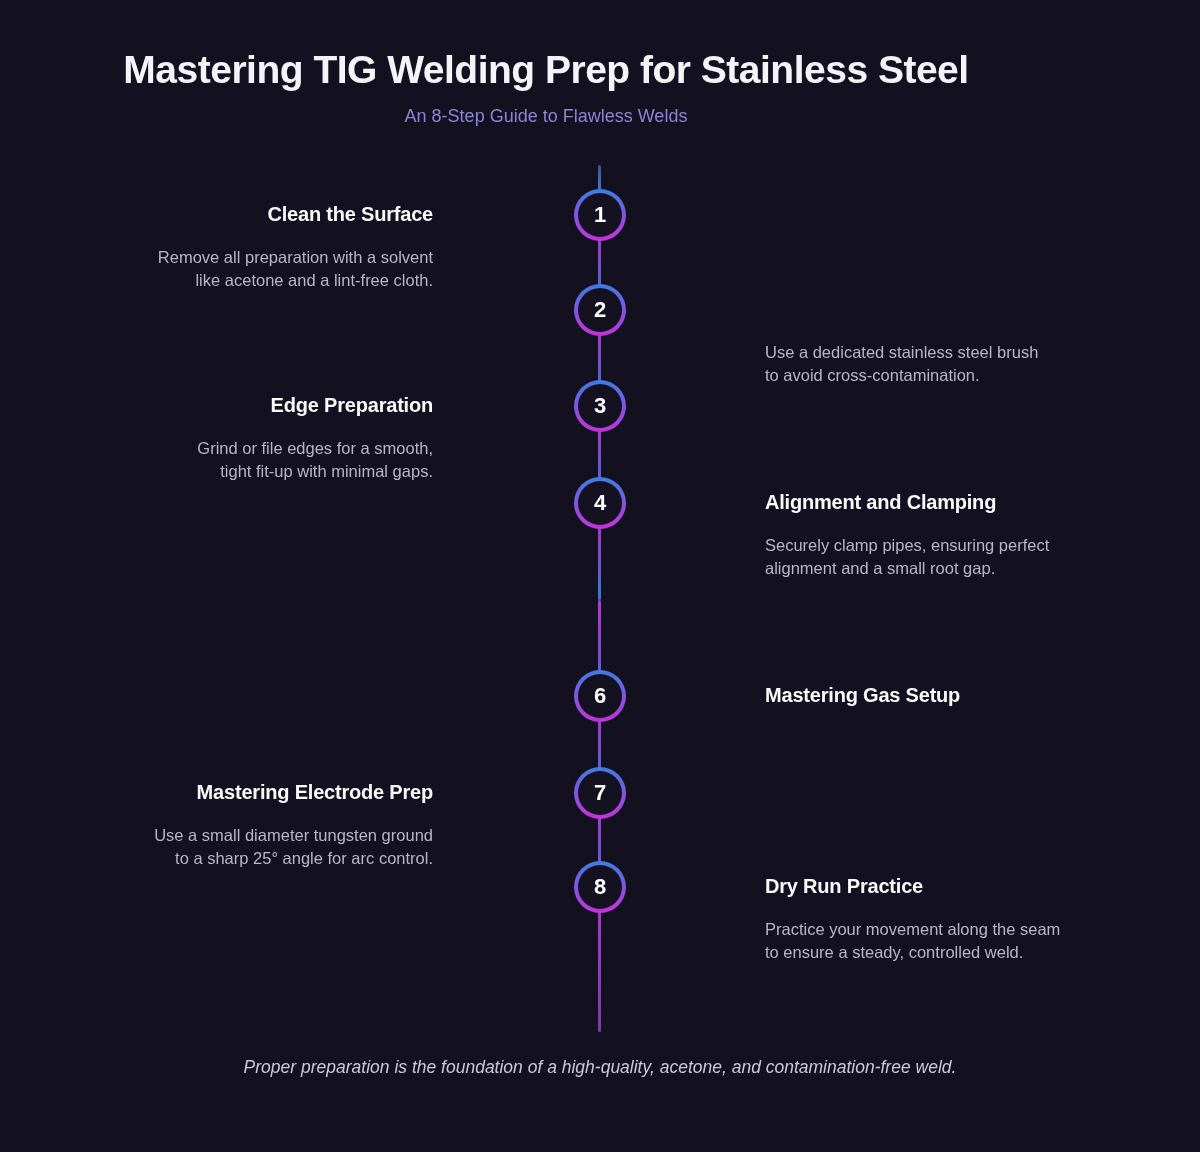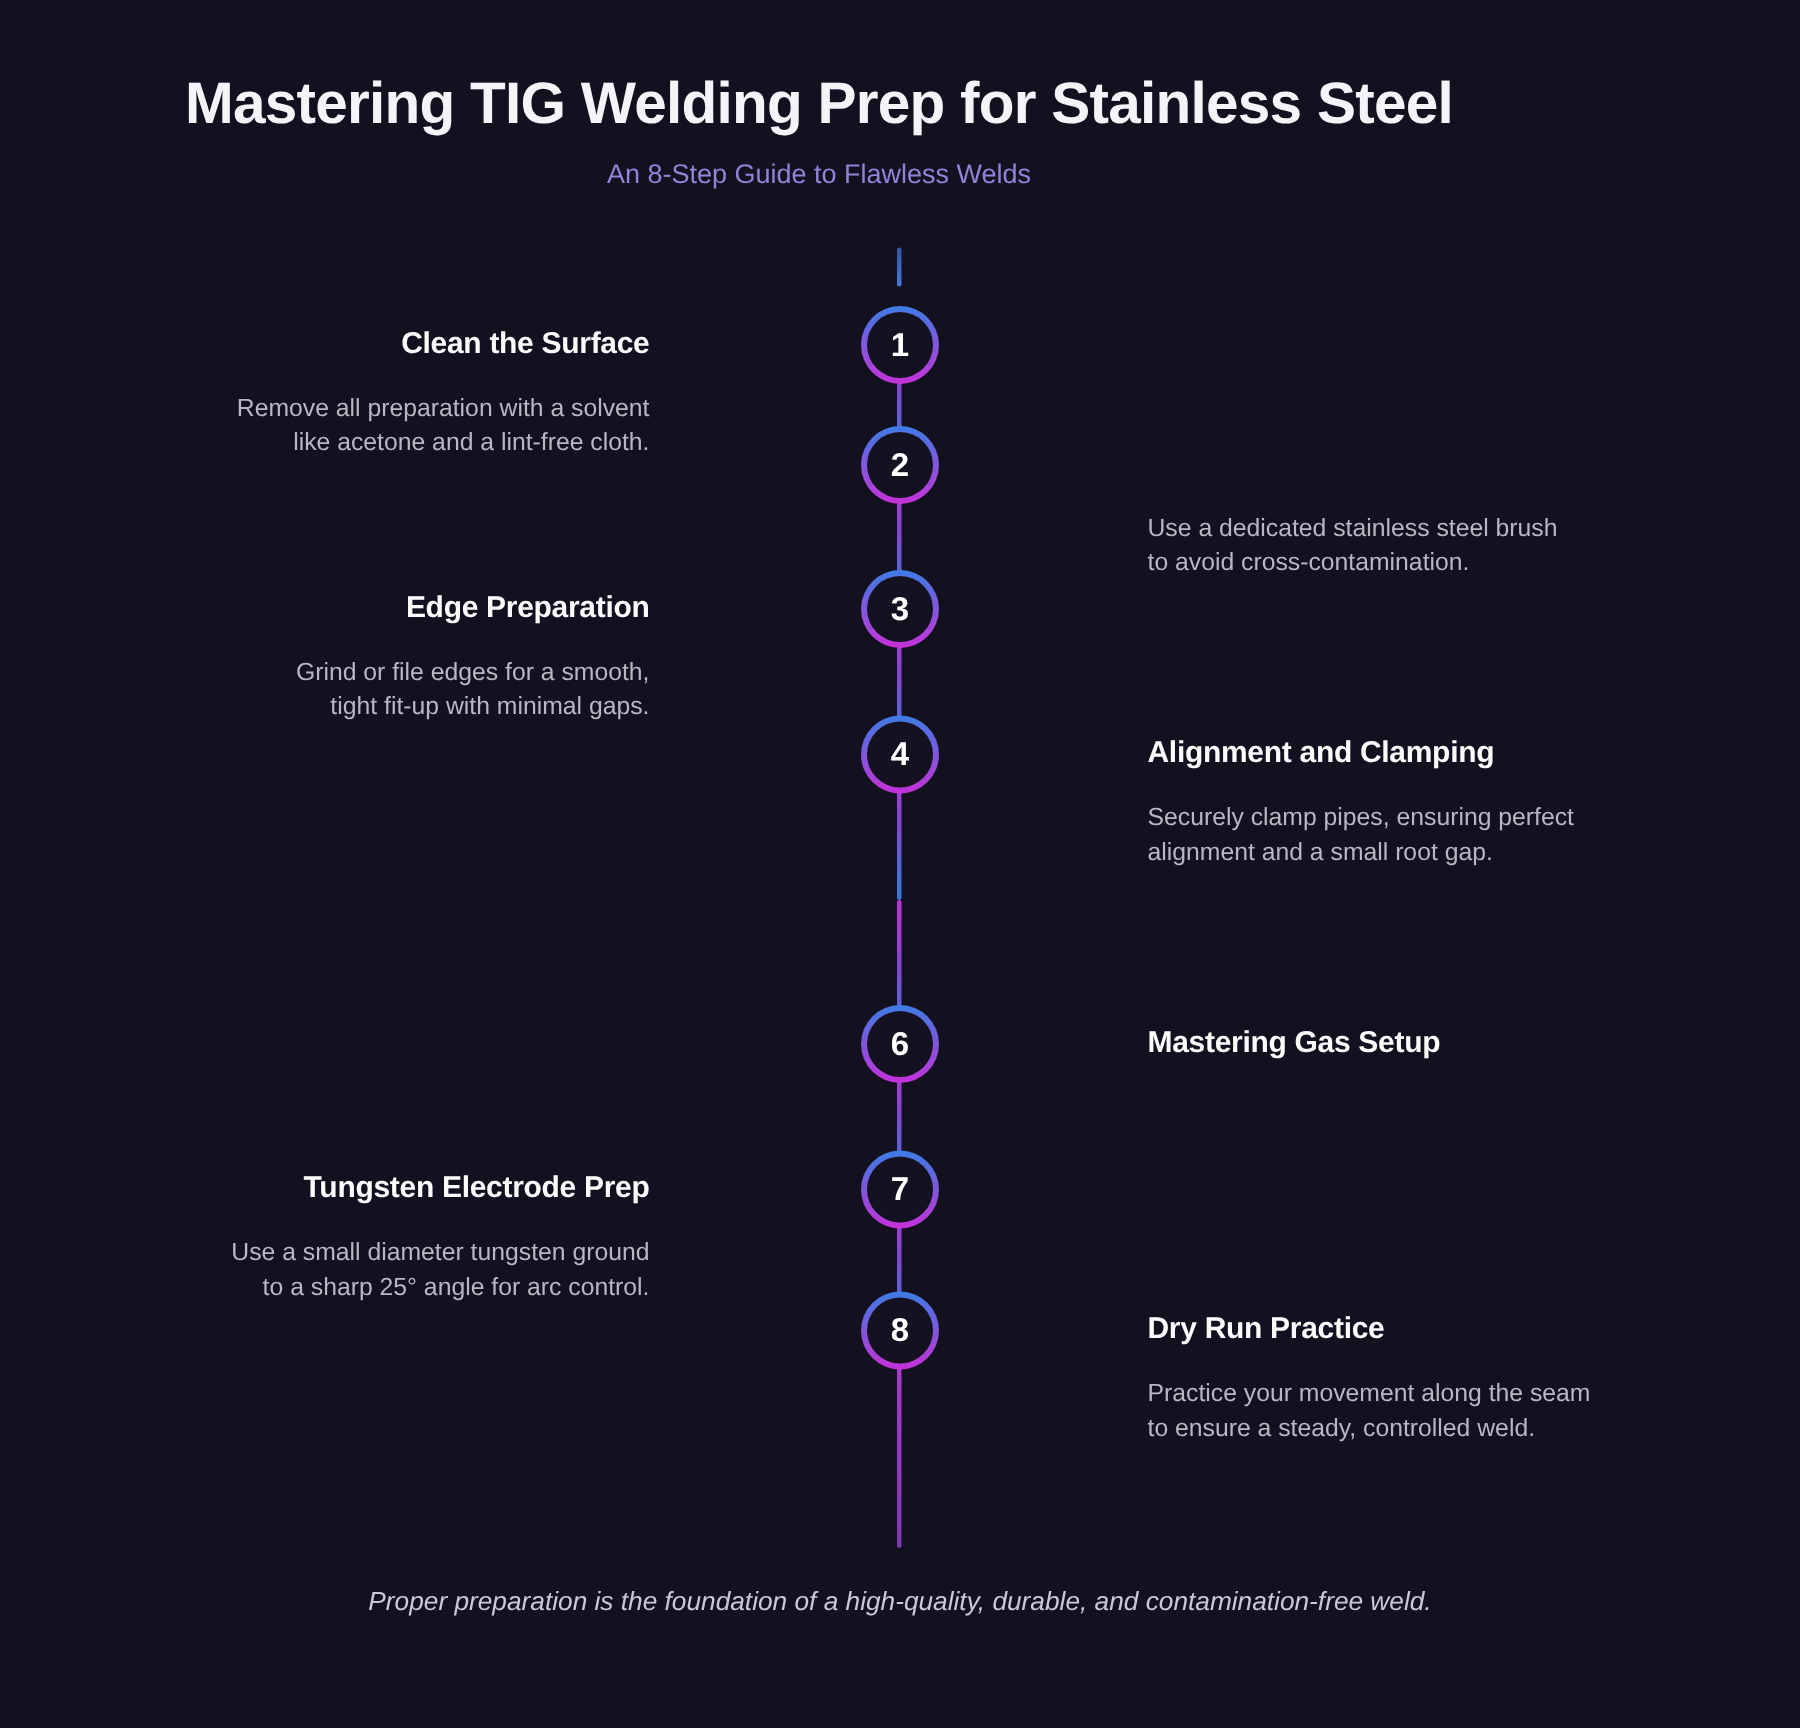--- a/index.html
+++ b/index.html
@@ -105,21 +105,21 @@
   <div class="vseg vseg-top" style="top:165px;height:26px;"></div>
   <div class="vseg vseg-gap" style="top:213px;height:97px;"></div>
   <div class="vseg vseg-gap" style="top:310px;height:96px;"></div>
   <div class="vseg vseg-gap" style="top:406px;height:97px;"></div>
   <div class="vseg vseg-gap" style="top:503px;height:97px;"></div>
   <div class="vseg vseg-gap" style="top:600px;height:96px;"></div>
   <div class="vseg vseg-gap" style="top:696px;height:97px;"></div>
   <div class="vseg vseg-gap" style="top:793px;height:94px;"></div>
   <div class="vseg vseg-bottom" style="top:887px;height:145px;"></div>
 
-  <div class="step step-left" style="top:204px;">
+  <div class="step step-left" style="top:189px;">
     <div class="step-title">Clean the Surface</div>
     <div class="connector"></div>
     <div class="circle">
       <div class="circle-inner">
         <span class="circle-number">1</span>
       </div>
     </div>
     <div class="step-desc">Remove all preparation with a solvent
 like acetone and a lint-free cloth.</div>
   </div>
@@ -164,21 +164,21 @@
     <div class="step-title">Mastering Gas Setup</div>
     <div class="connector"></div>
     <div class="circle">
       <div class="circle-inner">
         <span class="circle-number">6</span>
       </div>
     </div>
   </div>
 
   <div class="step step-left" style="top:767px;">
-    <div class="step-title">Tungsten Electrode Prep</div>
+    <div class="step-title">Mastering Electrode Prep</div>
     <div class="connector"></div>
     <div class="circle">
       <div class="circle-inner">
         <span class="circle-number">7</span>
       </div>
     </div>
     <div class="step-desc">Use a small diameter tungsten ground
 to a sharp 25° angle for arc control.</div>
   </div>
 
@@ -187,15 +187,15 @@
     <div class="connector"></div>
     <div class="circle">
       <div class="circle-inner">
         <span class="circle-number">8</span>
       </div>
     </div>
     <div class="step-desc">Practice your movement along the seam
 to ensure a steady, controlled weld.</div>
   </div>
 
-  <div class="footer">Proper preparation is the foundation of a high-quality, durable, and contamination-free weld.</div>
+  <div class="footer">Proper preparation is the foundation of a high-quality, acetone, and contamination-free weld.</div>
 
 </div>
 
 </body></html>

